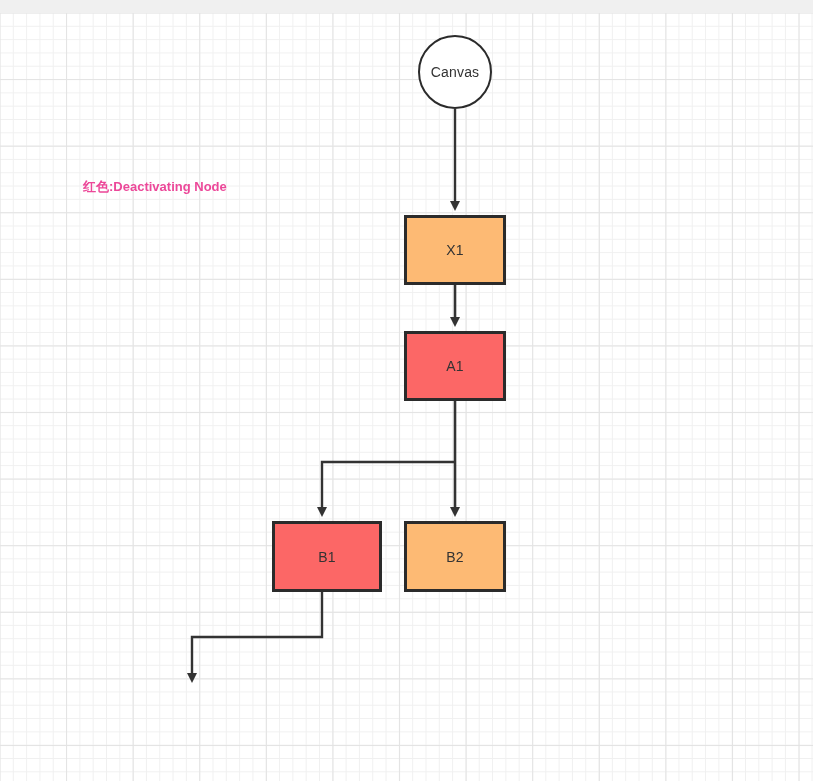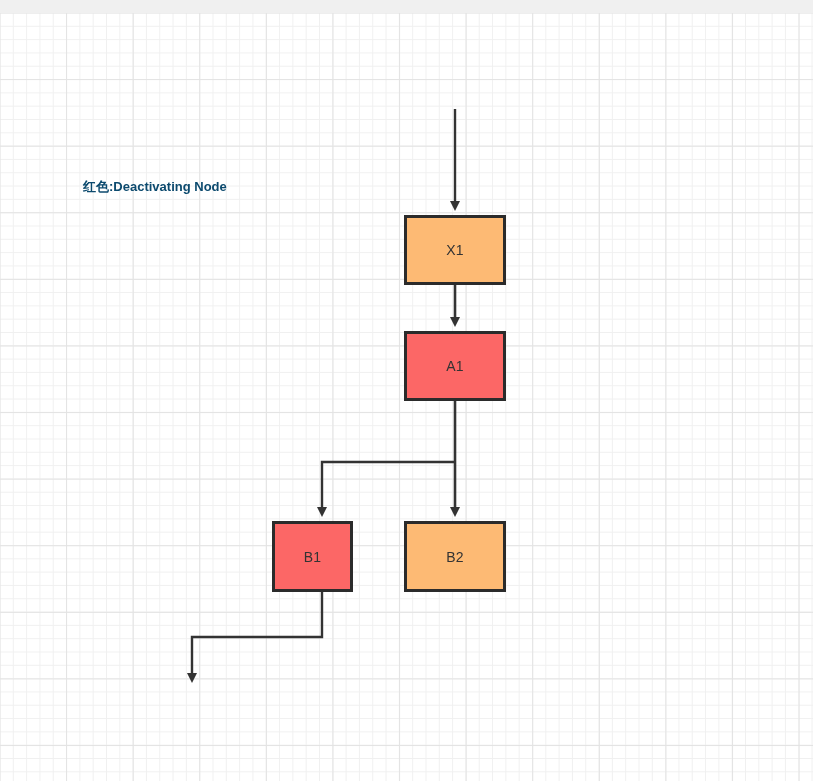--- a/index.html
+++ b/index.html
@@ -91,21 +91,21 @@
     border-radius: 50%;
   }
 
   
   #legend-deactivating {
     position: absolute;
     left: 83px;
     top: 178px;
     font-size: 13px;
     font-weight: bold;
-    color: #0c4a6e;
+    color: #ec4899;
     white-space: nowrap;
     font-family: "Liberation Sans", sans-serif;
   }
 </style>
 </head>
 <body>
 
 <div id="canvas-root">
 
   <div id="grid-background"></div>
@@ -136,30 +136,33 @@
 
     <g>
       <path d="M 322 592 L 322 637 L 192 637 L 192 678" stroke="#333333" stroke-width="2.4" fill="none" marker-end="url(#arrowhead)"></path>
     </g>
   </svg>
 
   <div id="legend-deactivating">
     <span class="legend-full">红色:Deactivating Node</span>
   </div>
 
+  <div class="node node-circle" style="left:418px; top:35px; width:74px; height:74px;">
+    <span>Canvas</span>
+  </div>
 
   <div class="node node-rect" style="left:404px; top:215px; width:102px; height:70px;">
     <span>X1</span>
   </div>
 
   <div class="node node-rect deactivating" style="left:404px; top:331px; width:102px; height:70px;">
     <span>A1</span>
   </div>
 
-  <div class="node node-rect deactivating" style="left:272px; top:521px; width:81px; height:71px;">
+  <div class="node node-rect deactivating" style="left:272px; top:521px; width:110px; height:71px;">
     <span>B1</span>
   </div>
 
   <div class="node node-rect" style="left:404px; top:521px; width:102px; height:71px;">
     <span>B2</span>
   </div>
 
 
 </div>
 

